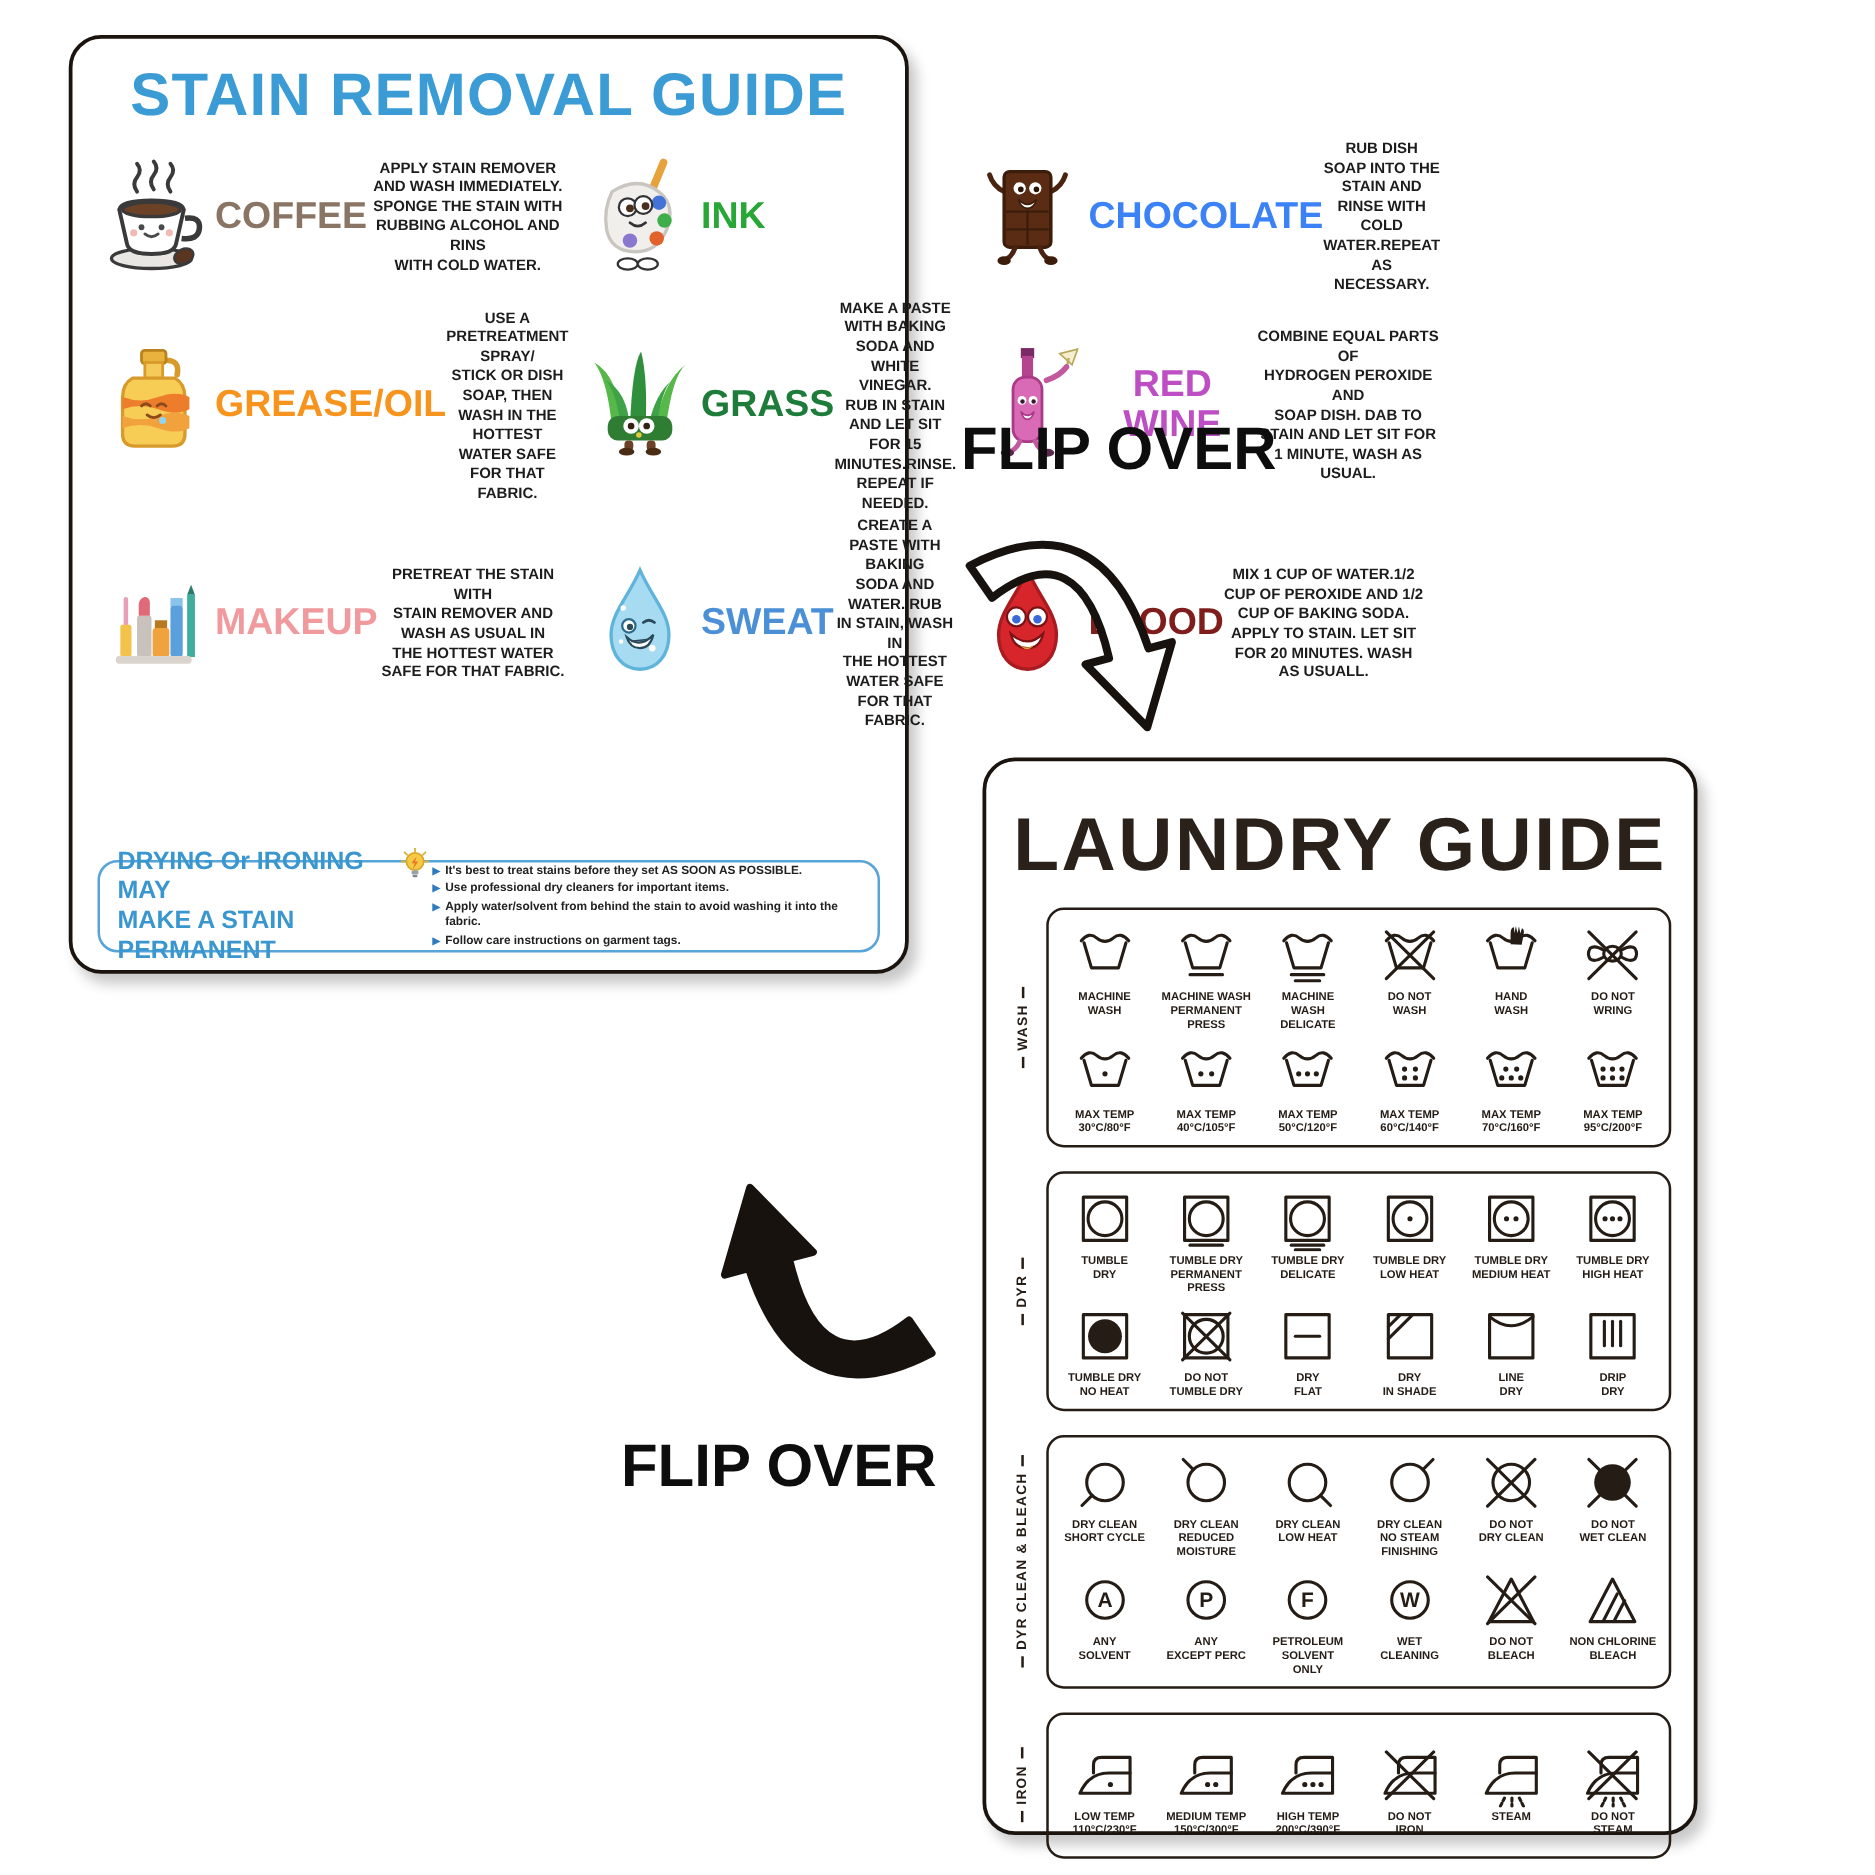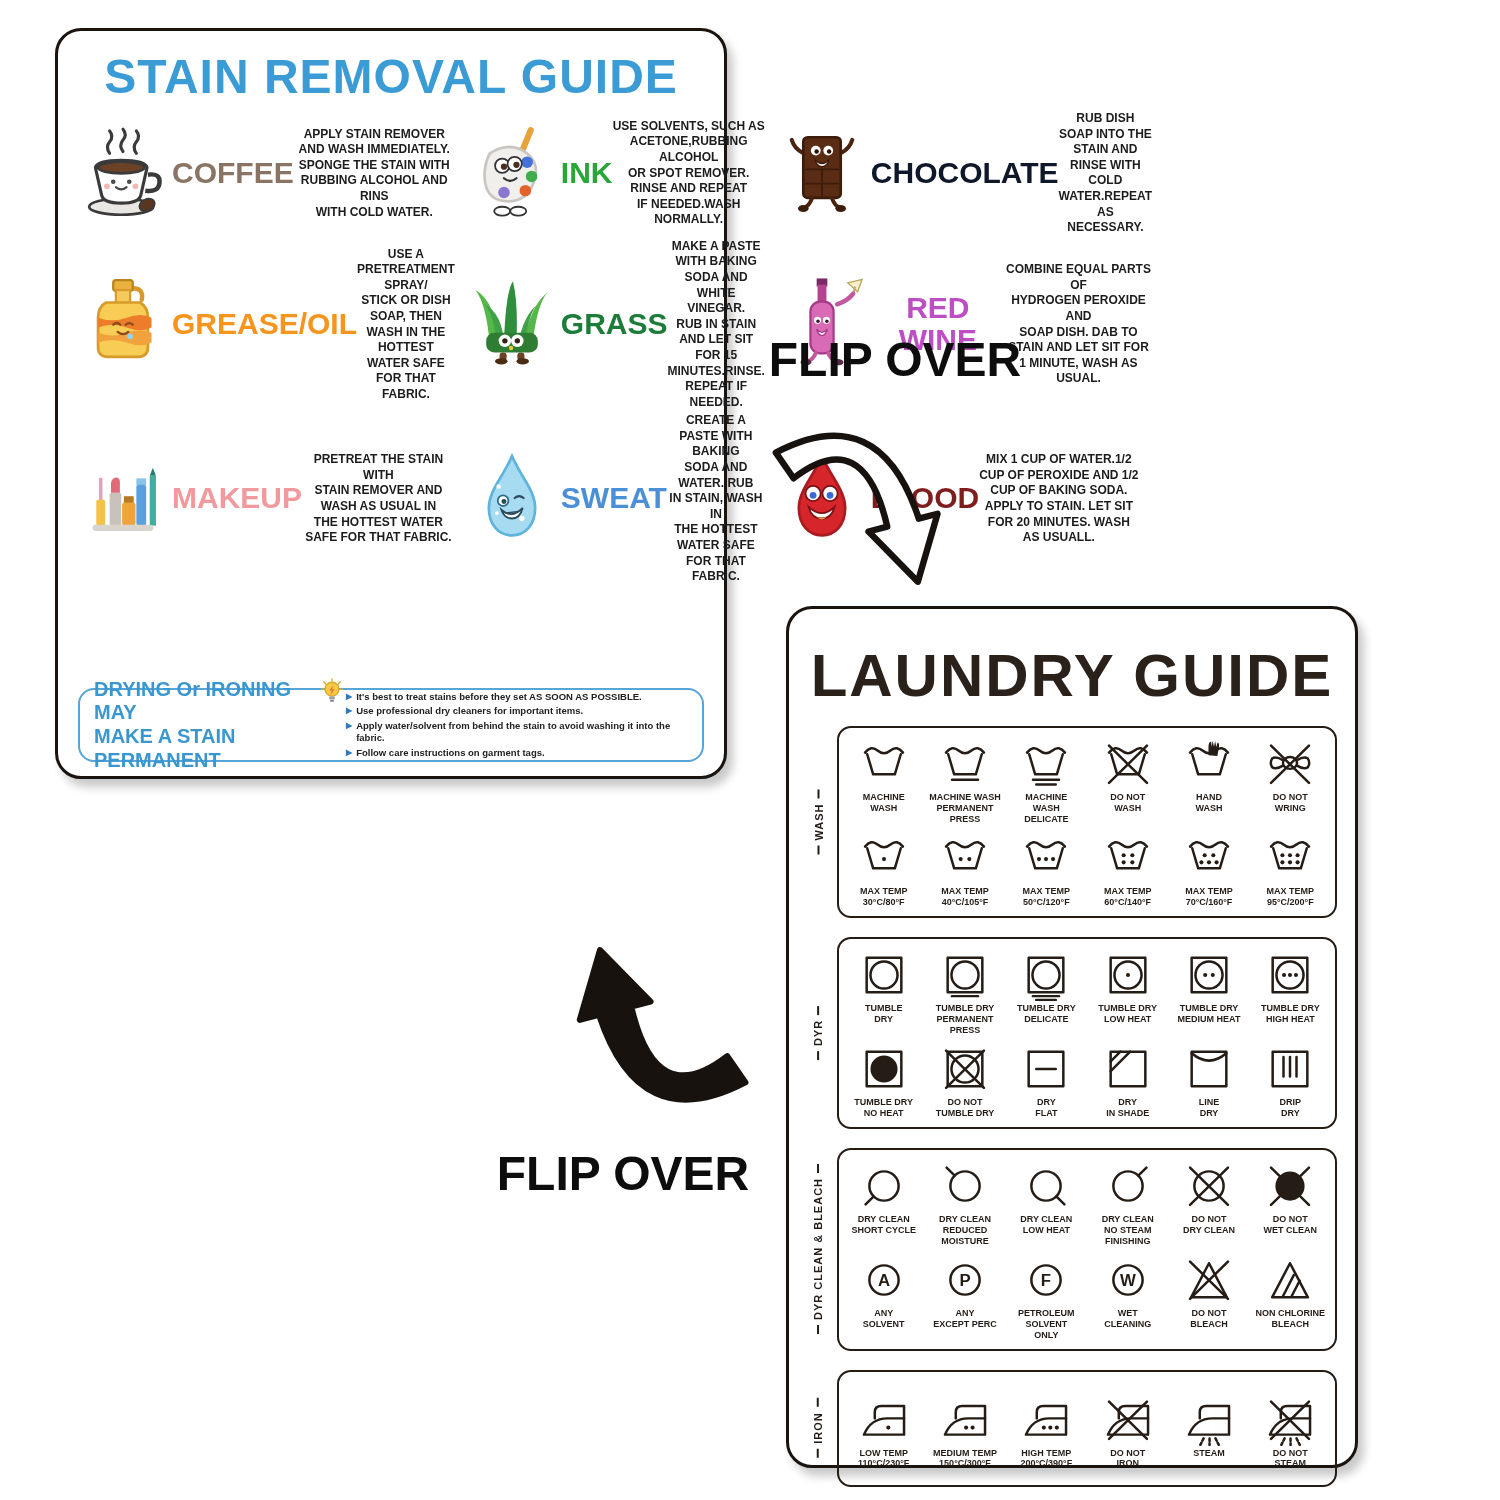--- a/index.html
+++ b/index.html
@@ -108,25 +108,20 @@
               <circle cx="44" cy="48" r="8" fill="#fff" stroke="#333" stroke-width="2"></circle>
               <circle cx="46" cy="49" r="3.5" fill="#4a2e1e"></circle>
               <circle cx="58" cy="46" r="8" fill="#fff" stroke="#333" stroke-width="2"></circle>
               <circle cx="60" cy="47" r="3.5" fill="#4a2e1e"></circle>
               <path d="M46 62 q7 6 14 0" stroke="#333" stroke-width="2.5" fill="none" stroke-linecap="round"></path>
               <ellipse cx="44" cy="99" rx="9" ry="5" fill="#fff" stroke="#333" stroke-width="2"></ellipse>
               <ellipse cx="62" cy="99" rx="9" ry="5" fill="#fff" stroke="#333" stroke-width="2"></ellipse>
             </svg>
           </div>
           <div class="stain-name" style="color:#28a737">INK</div>
-          <div class="stain-text">USE SOLVENTS, SUCH AS
-ACETONE,RUBBING ALCOHOL
-OR SPOT REMOVER.
-RINSE AND REPEAT
-IF NEEDED.WASH NORMALLY.</div>
         </div>
         <div class="stain-item">
           <div class="stain-icon">
             <svg viewBox="0 0 110 110">
               <path d="M34 34 q-10 -5 -13 -15" stroke="#4a2410" stroke-width="4.5" fill="none" stroke-linecap="round"></path>
               <path d="M76 34 q10 -5 13 -15" stroke="#4a2410" stroke-width="4.5" fill="none" stroke-linecap="round"></path>
               <rect x="34" y="16" width="42" height="68" rx="5" fill="#5b2c14" stroke="#3c1d0c" stroke-width="3"></rect>
               <line x1="55" y1="50" x2="55" y2="82" stroke="#3c1d0c" stroke-width="2"></line>
               <line x1="36" y1="52" x2="74" y2="52" stroke="#3c1d0c" stroke-width="2"></line>
               <line x1="36" y1="68" x2="74" y2="68" stroke="#3c1d0c" stroke-width="2"></line>
@@ -134,21 +129,21 @@
               <circle cx="49" cy="32" r="2.5" fill="#2a1408"></circle>
               <circle cx="62" cy="31" r="5.5" fill="#fff"></circle>
               <circle cx="63" cy="32" r="2.5" fill="#2a1408"></circle>
               <path d="M47 41 q8 9 16 0 q-2 8 -8 8 q-6 0 -8 -8 z" fill="#fff" stroke="#3c1d0c" stroke-width="1.5"></path>
               <path d="M44 84 q-3 8 -7 10" stroke="#4a2410" stroke-width="4.5" fill="none" stroke-linecap="round"></path>
               <path d="M66 84 q3 8 7 10" stroke="#4a2410" stroke-width="4.5" fill="none" stroke-linecap="round"></path>
               <ellipse cx="34" cy="96" rx="6" ry="4" fill="#3c1d0c"></ellipse>
               <ellipse cx="76" cy="96" rx="6" ry="4" fill="#3c1d0c"></ellipse>
             </svg>
           </div>
-          <div class="stain-name" style="color:#0f172a">CHOCOLATE</div>
+          <div class="stain-name" style="color:#3b82f6">CHOCOLATE</div>
           <div class="stain-text">RUB DISH SOAP INTO THE
 STAIN AND RINSE WITH
 COLD WATER.REPEAT
 AS NECESSARY.</div>
         </div>
         <div class="stain-item">
           <div class="stain-icon">
             <svg viewBox="0 0 110 110">
               <path d="M64 16 q15 -1 12 13" stroke="#d89a2a" stroke-width="5" fill="none" stroke-linecap="round"></path>
               <rect x="44" y="7" width="22" height="12" rx="3" fill="#e8b23c" stroke="#b8831d" stroke-width="2.5"></rect>

